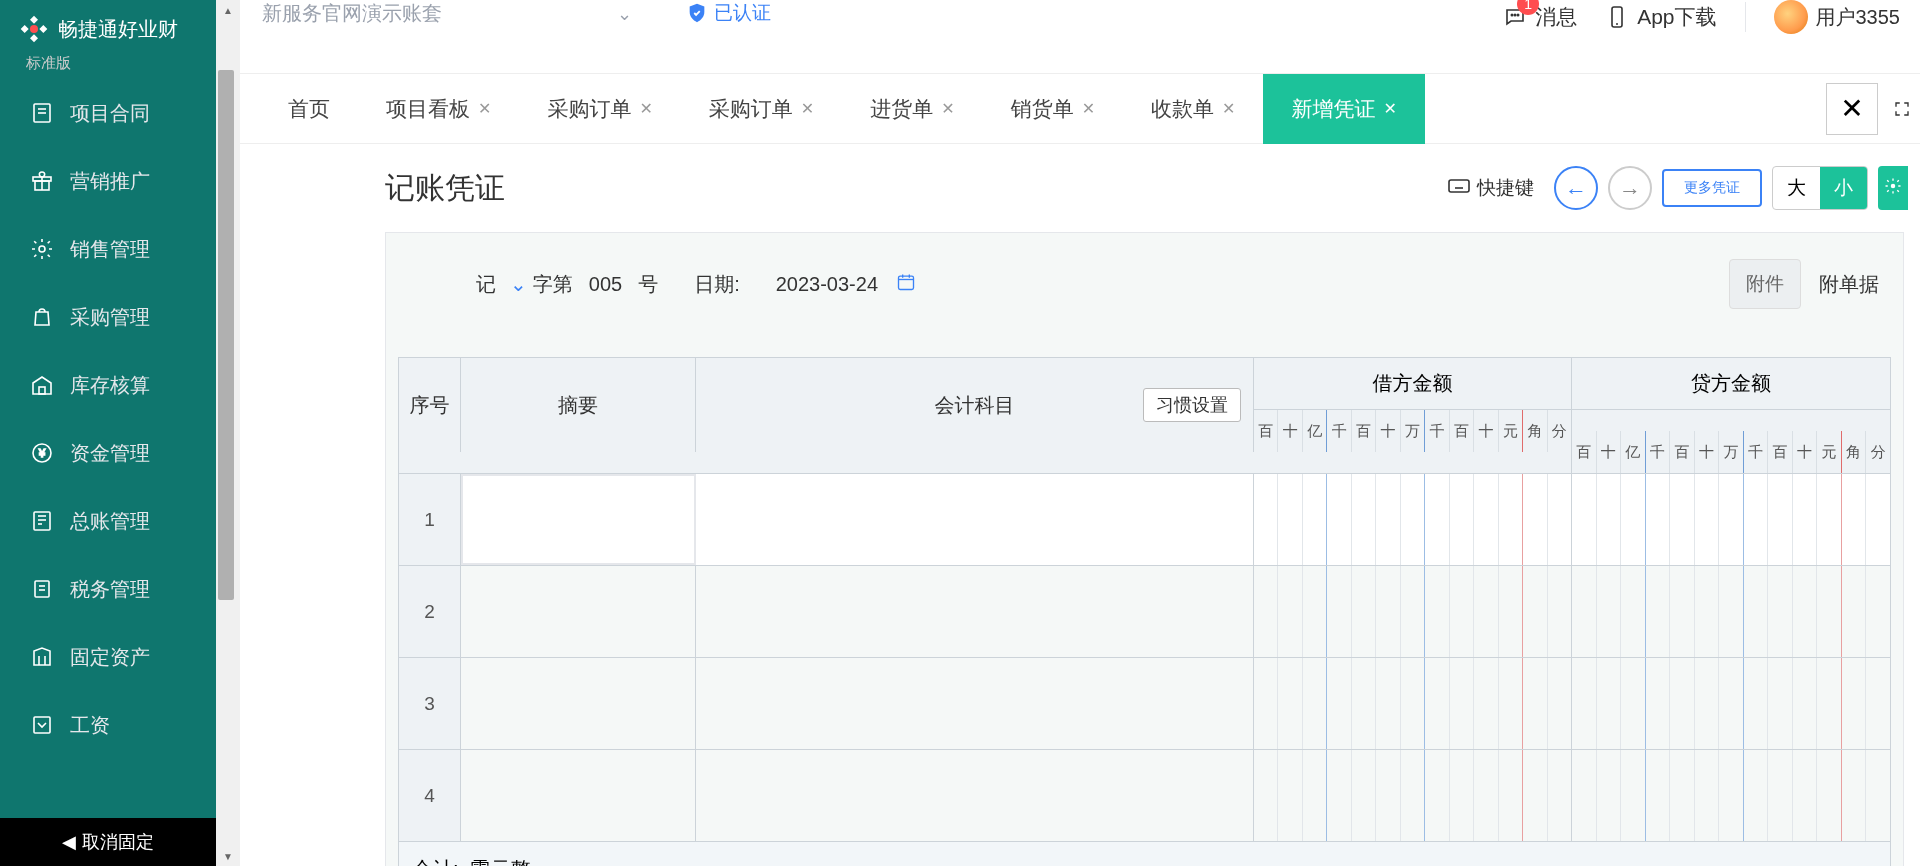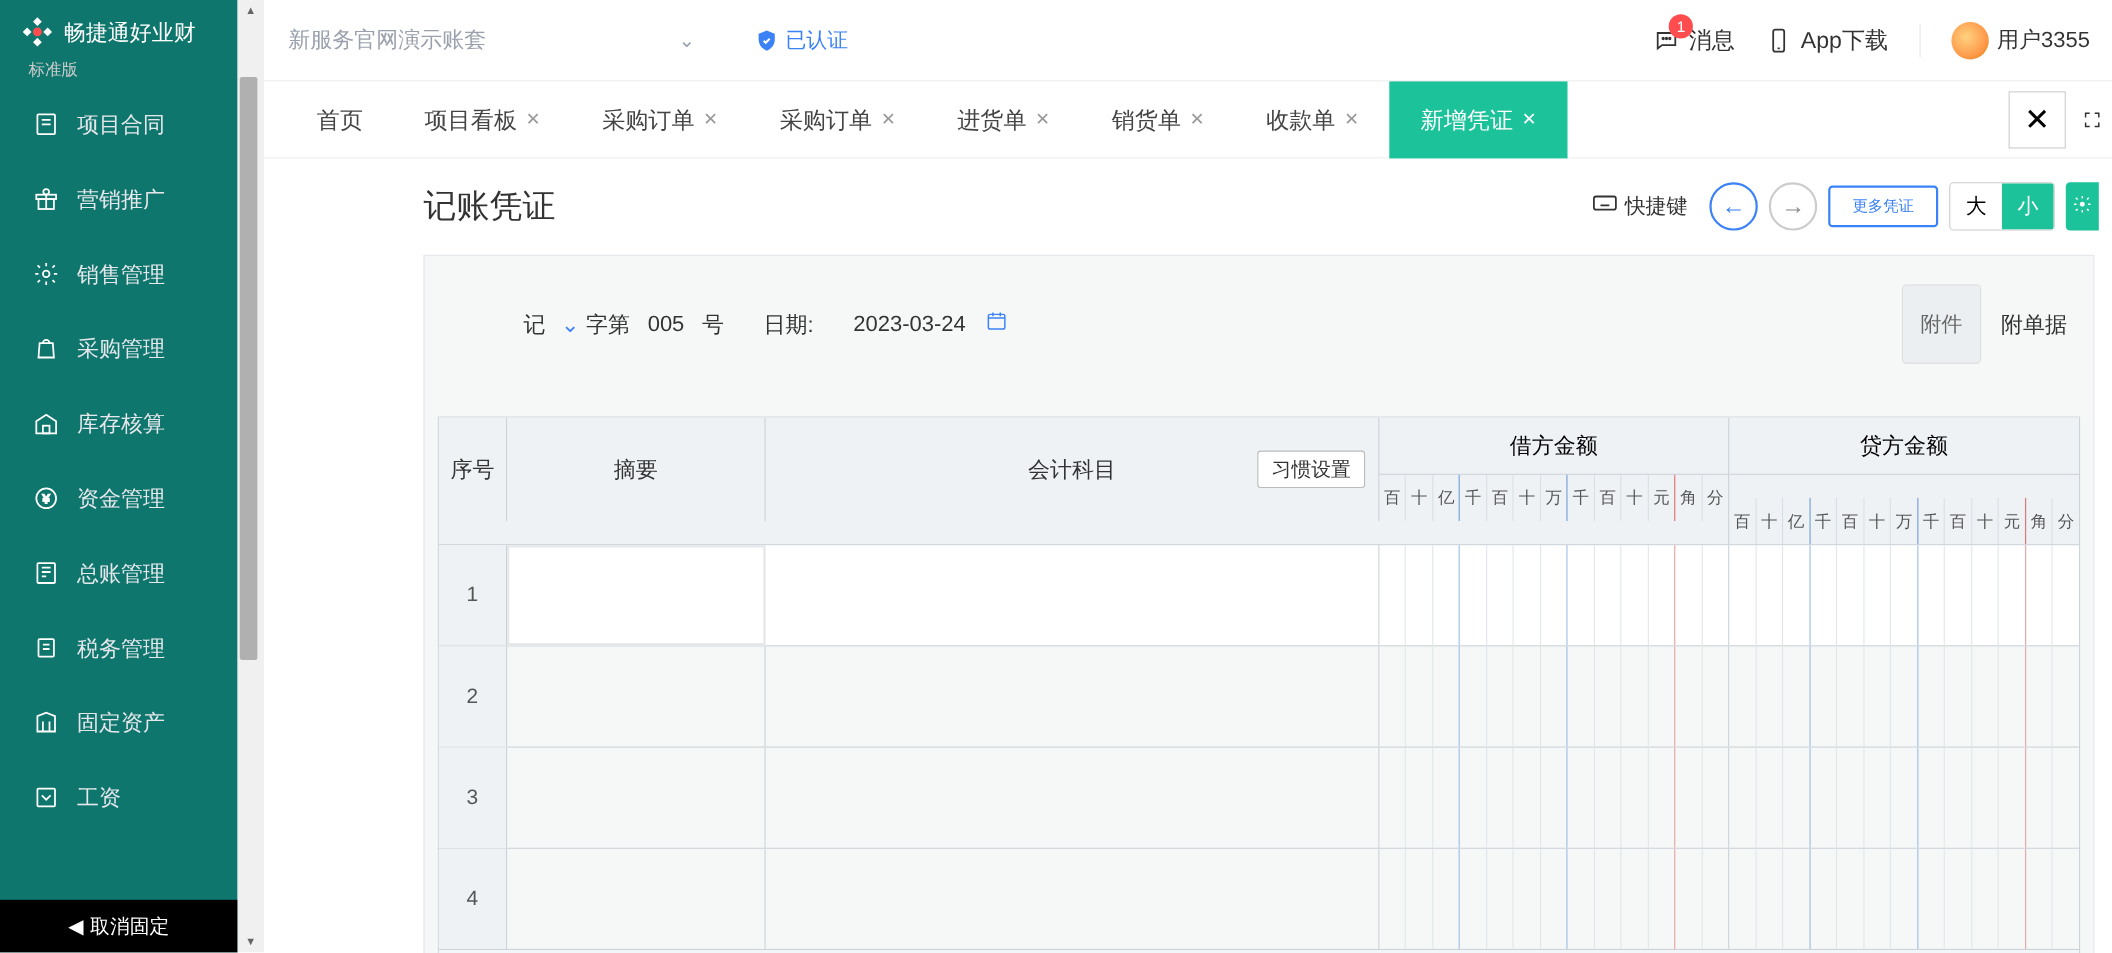--- a/index.html
+++ b/index.html
@@ -113,21 +113,21 @@
 .main {
   flex: 1;
   display: flex;
   flex-direction: column;
   height: 866px;
   width: 1680px;
 }
 .topbar {
   height: 74px;
   display: flex;
-  align-items: center;
+  align-items: flex-start;
   padding: 0 20px 0 10px;
   border-bottom: 1px solid #eee;
 }
 .account-select {
   display: flex;
   align-items: center;
   width: 400px;
   padding-left: 12px;
 }
 .account-select .text {
@@ -386,21 +386,21 @@
   color: #3b82f6;
   cursor: pointer;
 }
 .voucher-topline .right {
   margin-left: auto;
   display: flex;
   gap: 18px;
   align-items: center;
 }
 .attach-btn {
-  padding: 22px 16px;
+  padding: 11px 16px;
   background: #ECEFF1;
   border-radius: 4px;
   border: 1px solid #ddd;
   font-size: 19px;
   color: #666;
 }
 .attach-text {
   font-size: 20px;
   color: #333;
 }

